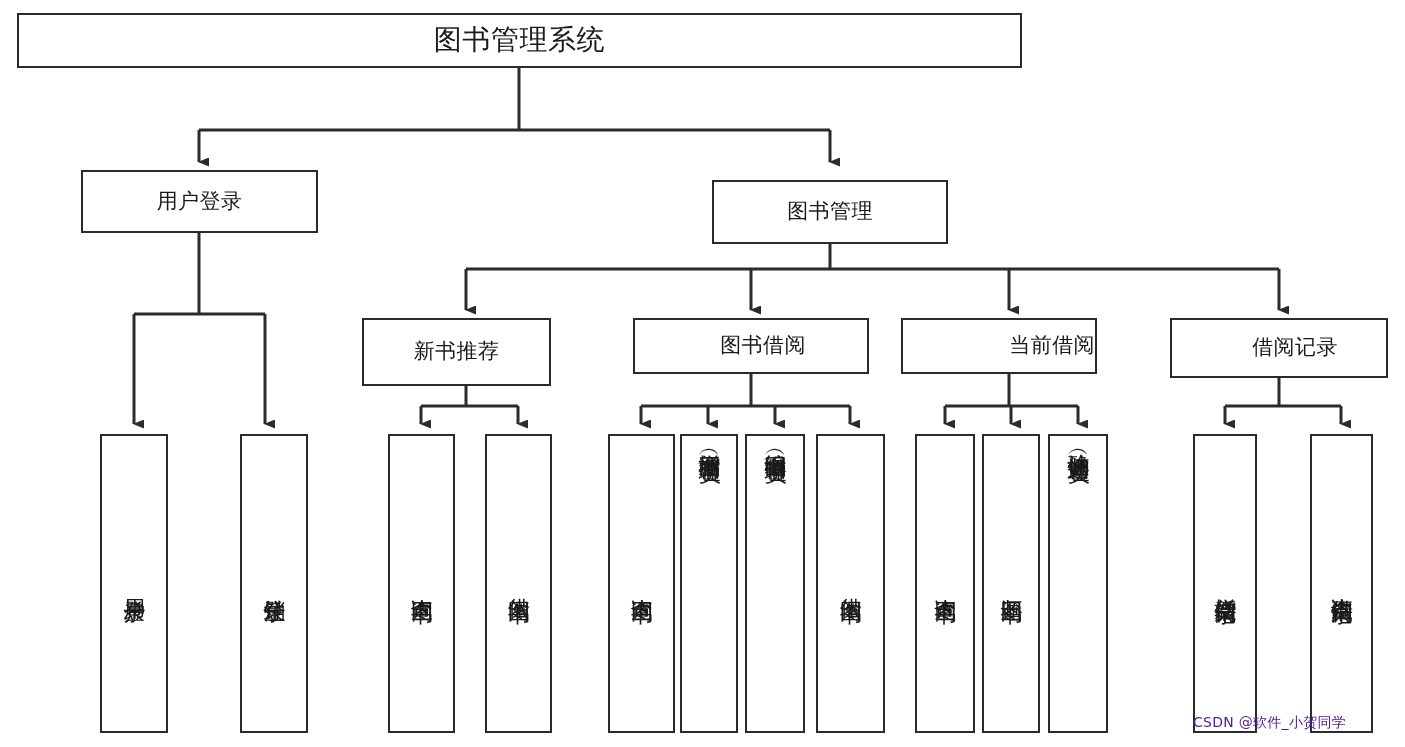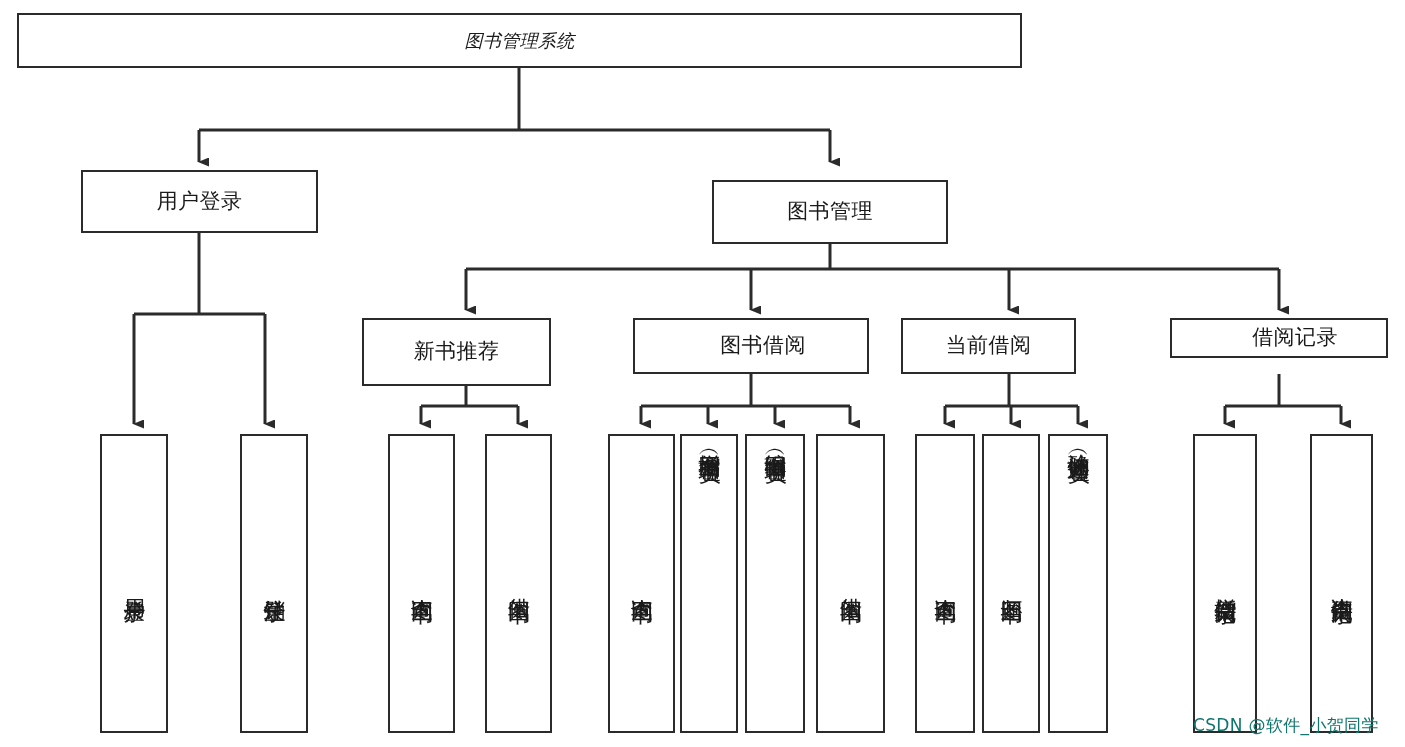--- a/index.html
+++ b/index.html
@@ -39,41 +39,40 @@
     display: block;
     text-align: center;
     letter-spacing: 0.02em;
   }
   .node.horiz .label {
     font-size: 21px;
     line-height: 1.1;
     white-space: nowrap;
   }
   .node.root .label {
-    font-size: 18px;
-    font-style: italic;
+    font-size: 28px;
   }
   .node.vert {
     align-items: flex-start;
     padding-top: 0px;
   }
   .node.vert .label {
     writing-mode: vertical-rl;
     text-orientation: upright;
     font-size: 22px;
     line-height: 1.22;
     letter-spacing: 0.06em;
     white-space: nowrap;
     margin: 0 auto;
   }
   .node.vert.pad-short { align-items: center; }
   .watermark {
     position: absolute;
-    font-size: 17px;
-    color: #0f766e;
+    font-size: 14px;
+    color: #4c1d95;
     white-space: nowrap;
     letter-spacing: 0.02em;
   }
 </style>
 </head>
 <body>
 
 <div id="canvas">
 
   <svg id="wires" viewBox="0 0 1405 747" xmlns="http://www.w3.org/2000/svg">
@@ -137,24 +136,24 @@
   <div class="node horiz" style="left:712px; top:180px; width:236px; height:64px;">
     <span class="label">图书管理</span>
   </div>
 
   <div class="node horiz" style="left:362px; top:318px; width:189px; height:68px;">
     <span class="label">新书推荐</span>
   </div>
   <div class="node horiz" style="left:633px; top:318px; width:236px; height:56px;padding-left:24px;">
     <span class="label">图书借阅</span>
   </div>
-  <div class="node horiz" style="left:901px; top:318px; width:175px; height:56px;">
+  <div class="node horiz" style="left:901px; top:318px; width:196px; height:56px;justify-content:flex-end;">
     <span class="label">当前借阅</span>
   </div>
-  <div class="node horiz" style="left:1170px; top:318px; width:218px; height:40px;padding-left:32px;">
+  <div class="node horiz" style="left:1170px; top:318px; width:218px; height:60px;padding-left:32px;">
     <span class="label">借阅记录</span>
   </div>
 
   <div class="node vert pad-short" style="left:100px; top:434px; width:68px; height:299px;">
     <span class="label">用户登录</span>
   </div>
   <div class="node vert pad-short" style="left:240px; top:434px; width:68px; height:299px;">
     <span class="label">注销登录</span>
   </div>
 

